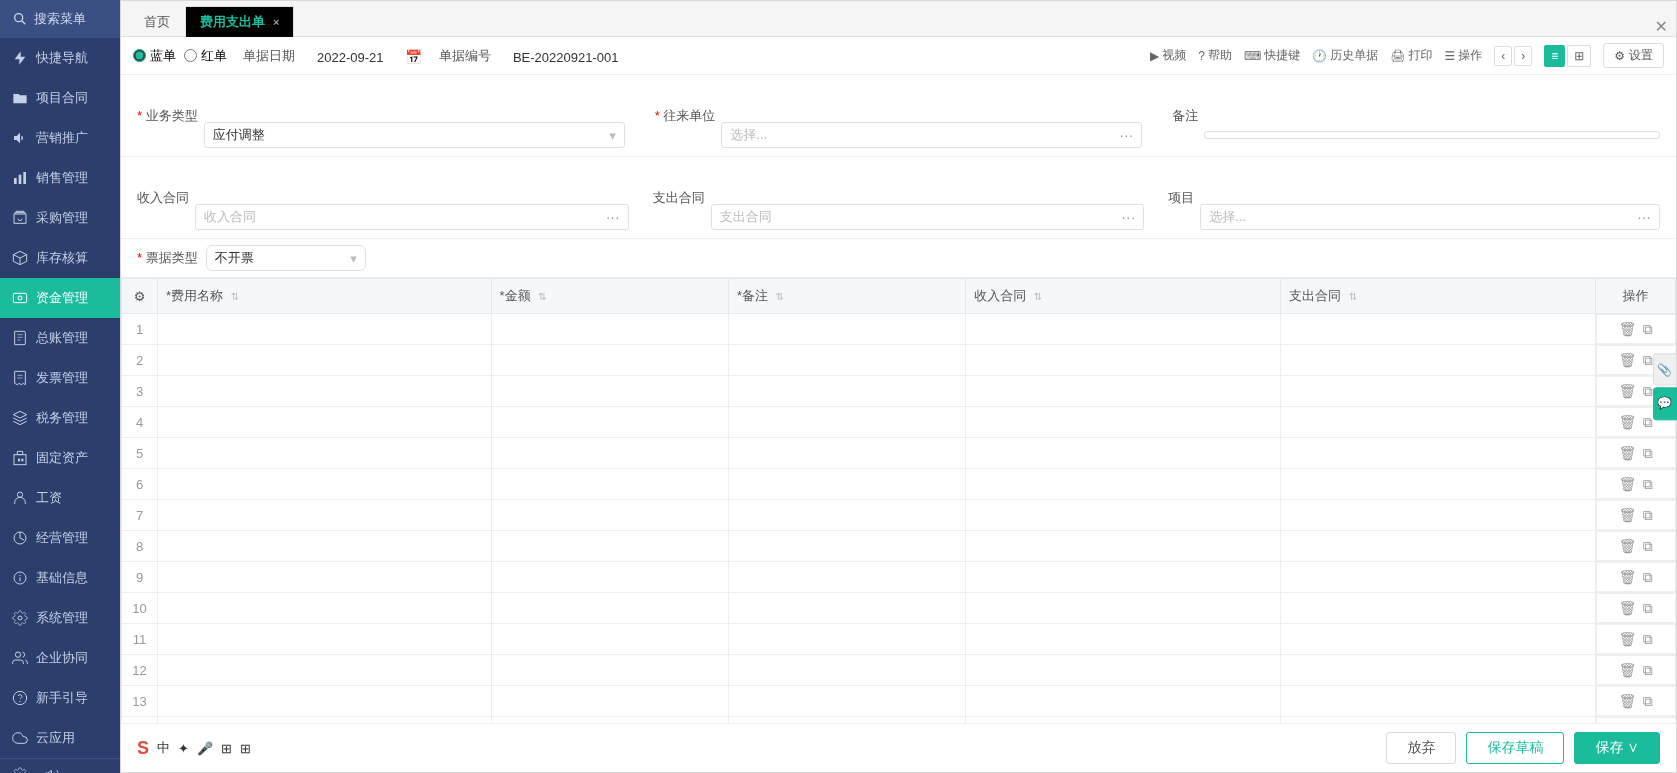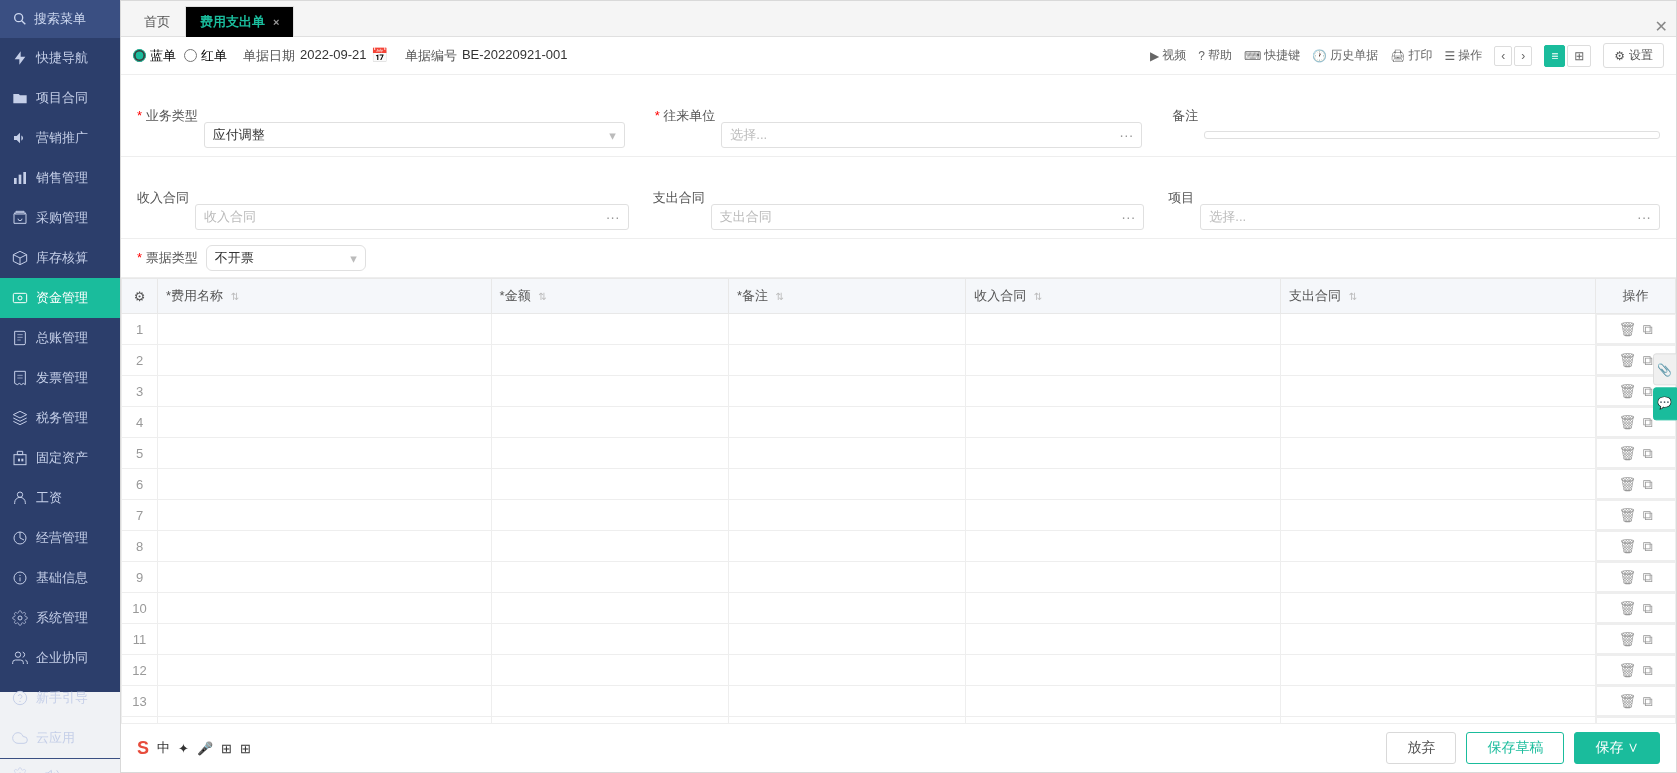--- a/index.html
+++ b/index.html
@@ -1,20 +1,20 @@
 <!DOCTYPE html>
 <html><head>
   <meta charset="utf-8">
   <style>
     * { box-sizing: border-box; margin: 0; padding: 0; font-family: 'Microsoft YaHei', Arial, sans-serif; }
     body { width: 1677px; height: 773px; background: #f0f2f5; overflow: hidden; display: flex; }
 
     
     .sidebar {
-      width: 120px; min-width: 120px; background: #2c3e6b; height: 692px;
+      width: 120px; min-width: 120px; background: #2c3e6b; height: 773px;
       display: flex; flex-direction: column; color: #fff; position: relative;
     }
     .sidebar-search {
       display: flex; align-items: center; gap: 6px; padding: 10px 12px;
       background: #3a4f82; cursor: pointer; font-size: 13px; color: #cdd8f0;
     }
     .sidebar-search svg { width: 16px; height: 16px; fill: #cdd8f0; }
     .sidebar-item {
       display: flex; align-items: center; gap: 8px; padding: 11px 12px;
       font-size: 13px; color: #c5cfe8; cursor: pointer; white-space: nowrap;
@@ -59,21 +59,21 @@
     }
 
     
     .toolbar {
       display: flex; align-items: center; padding: 6px 12px; border-bottom: 1px solid #eee;
       gap: 16px; background: #fff; flex-wrap: wrap;
     }
     .toolbar-radio-group { display: flex; align-items: center; gap: 8px; }
     .radio-label { display: flex; align-items: center; gap: 4px; font-size: 13px; cursor: pointer; }
     .radio-label input[type=radio] { accent-color: #1abc9c; }
-    .toolbar-field { display: flex; align-items: flex-start; gap: 5px; font-size: 13px; color: #555; }
+    .toolbar-field { display: flex; align-items: flex-end; gap: 22px; font-size: 13px; color: #555; }
     .toolbar-field-value { color: #333; font-weight: 500; }
     .toolbar-actions { margin-left: auto; display: flex; align-items: center; gap: 12px; font-size: 12px; color: #666; }
     .toolbar-action-btn { display: flex; align-items: center; gap: 3px; cursor: pointer; color: #666; }
     .settings-btn {
       display: flex; align-items: center; gap: 4px; padding: 3px 10px;
       border: 1px solid #ddd; border-radius: 3px; font-size: 12px; color: #555; cursor: pointer;
       background: #fff;
     }
     .toolbar-nav { display: flex; align-items: center; gap: 2px; }
     .toolbar-nav button {

